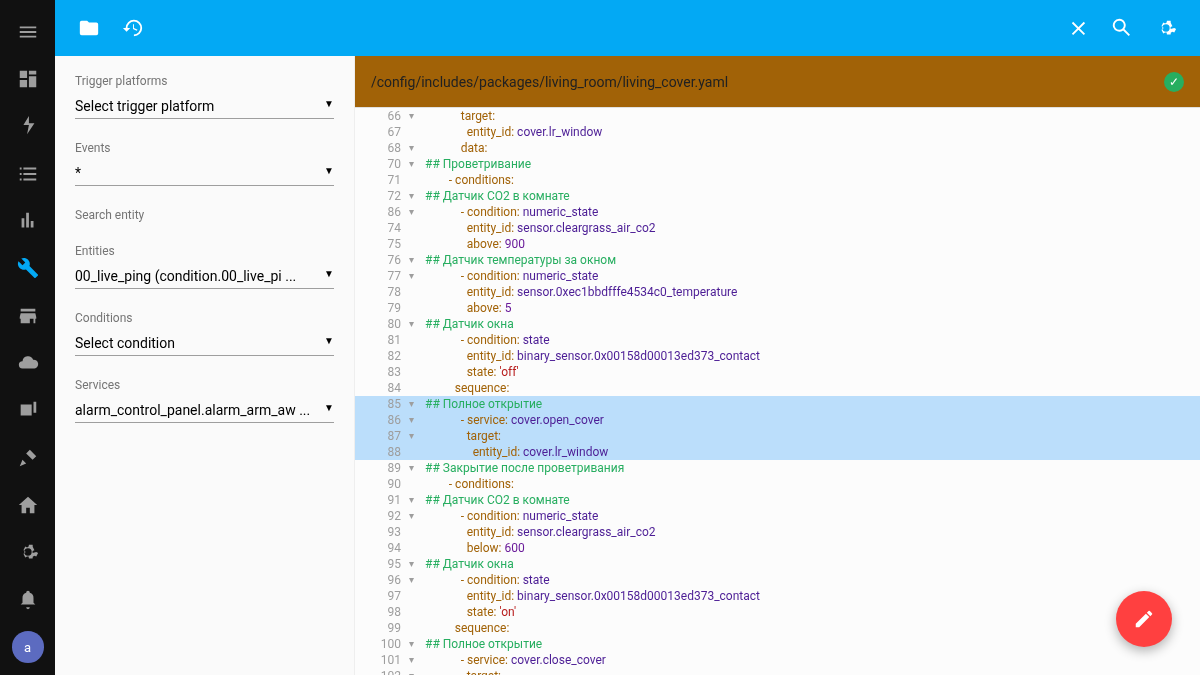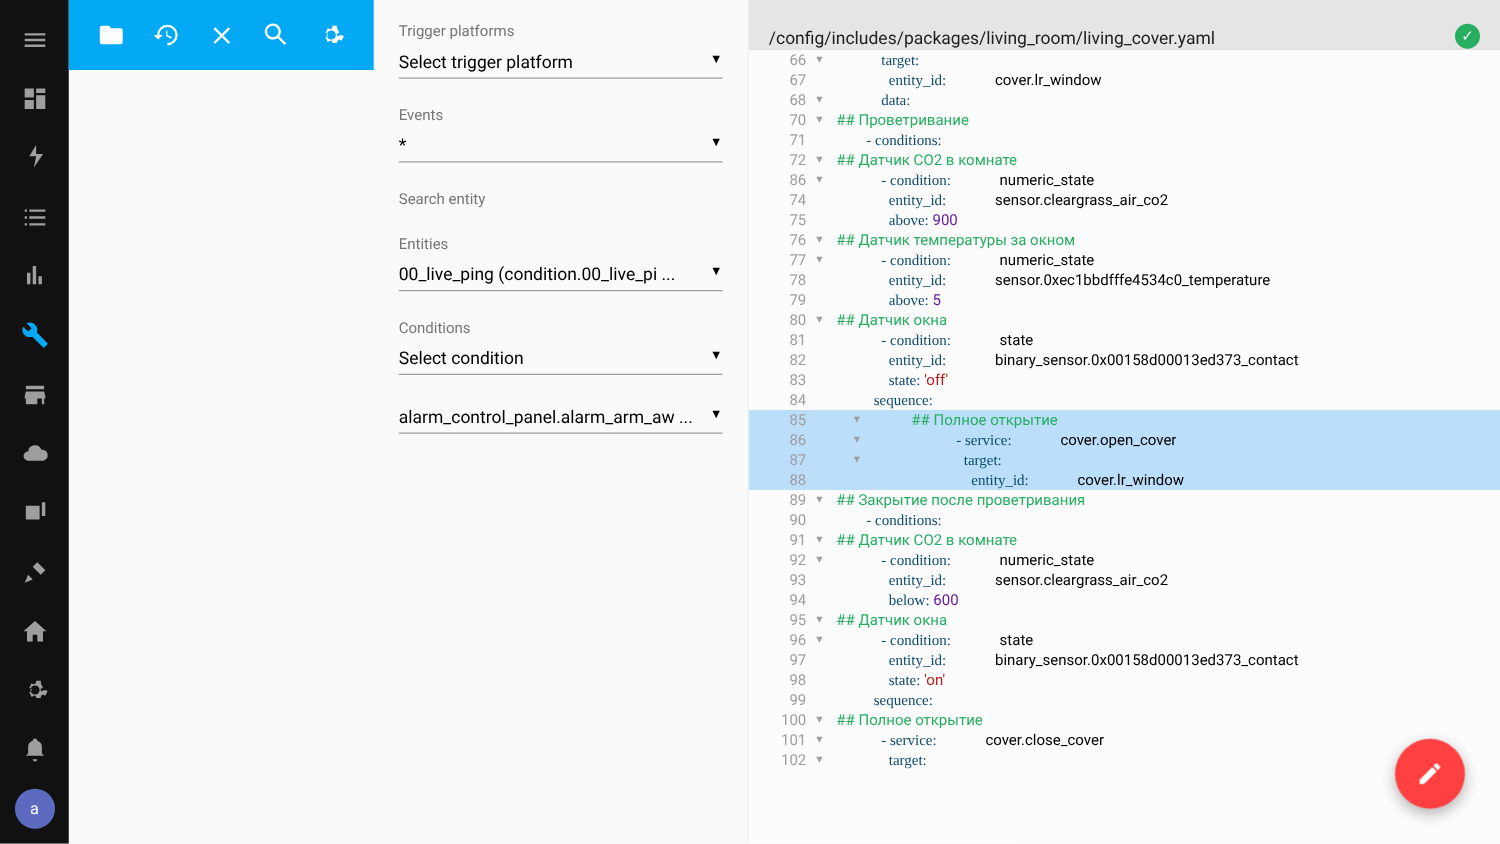--- a/index.html
+++ b/index.html
@@ -2,48 +2,48 @@
 <html><head>
 <meta charset="utf-8">
 <style>
 * { margin:0; padding:0; box-sizing:border-box; font-family:Roboto,Arial,sans-serif; }
 body { width:1200px; height:675px; overflow:hidden; background:#fafafa; display:flex; }
 .rail { width:55px; background:#111; display:flex; flex-direction:column; align-items:center; padding-top:8px; color:#fff; }
 .rail .item { width:55px; height:48px; display:flex; align-items:center; justify-content:center; color:#9e9e9e; cursor:pointer; }
 .rail .item.active { color:#03a9f4; }
 .rail .spacer { flex:1; }
 .rail .avatar { width:32px; height:32px; border-radius:50%; background:#5c6bc0; color:#fff; display:flex; align-items:center; justify-content:center; font-size:13px; margin:8px 0 12px; }
-.main { flex:1; display:flex; }
+.main { flex:1; display:flex; flex-direction:column; }
 .topbar { height:56px; background:#03a9f4; display:flex; align-items:center; color:#fff; padding:0 12px; }
 .topbar .tb-icon { width:44px; height:44px; display:flex; align-items:center; justify-content:center; cursor:pointer; }
 .topbar .tb-spacer { flex:1; }
 .content { flex:1; display:flex; overflow:hidden; }
 .sidebar { width:300px; padding:18px 20px; border-right:1px solid #eee; background:#fafafa; overflow:hidden; }
 .field { margin-bottom:22px; }
 .field .label { font-size:12px; color:#757575; margin-bottom:6px; }
 .field .control { border:none; border-bottom:1px solid #9e9e9e; width:100%; padding:4px 0; font-size:14px; background:transparent; display:flex; justify-content:space-between; cursor:pointer; }
 .field .control .val { white-space:nowrap; overflow:hidden; text-overflow:ellipsis; }
 .field .control .caret { font-size:10px; color:#000; }
 .field input.control { outline:none; }
 .placeholder { color:#bdbdbd; }
 .editor { flex:1; display:flex; flex-direction:column; overflow:hidden; }
-.pathbar { height:40px; display:flex; align-items:flex-end; padding:0 16px; border-bottom:1px solid #e0e0e0; background:#e5e5e5; }
+.pathbar { height:52px; display:flex; align-items:center; padding:0 16px; border-bottom:1px solid #e0e0e0; background:#a16207; }
 .pathbar .path { font-size:14px; color:#212121; flex:1; white-space:nowrap; overflow:hidden; text-overflow:ellipsis; }
 .pathbar .status { width:20px; height:20px; border-radius:50%; background:#27ae60; display:flex; align-items:center; justify-content:center; color:#fff; font-size:12px; }
 .code { flex:1; overflow:hidden; background:#fcfcfc; font-family:Menlo,Consolas,monospace; font-size:12px; line-height:16px; }
 .line { display:flex;align-items:center; }
-.line.sel { background:#bbdefb;gap:30px; }
+.line.sel { background:#bbdefb; }
 .gutter { width:54px; text-align:right; padding-right:8px; color:#9e9e9e; user-select:none; }
 .fold { width:12px; color:#9e9e9e; font-size:10px; }
 .txt { white-space:pre; padding-left:4px; }
 .c-cm { color:#27ae60; } 
-.c-kw { color:#0c4a6e;font-family:Liberation Serif, serif; } 
+.c-kw { color:#a16207; } 
 .c-str { color:#b71c1c; } 
 .c-num { color:#6a1b9a; } 
-.c-id { color:#000000;margin-left:36px; } 
+.c-id { color:#4c1d95; } 
 .fab { position:fixed; right:28px; bottom:28px; width:56px; height:56px; border-radius:50%; background:#ff4040; color:#fff; display:flex; align-items:center; justify-content:center; box-shadow:0 4px 12px rgba(0,0,0,0.3); cursor:pointer; }
 svg { width:22px; height:22px; fill:currentColor; }
 </style>
 </head>
 <body>
 
 <div class="rail">
   <div class="item">
       <svg viewBox="0 0 24 24">
         <path d="M3 6h18v2H3V6m0 5h18v2H3v-2m0 5h18v2H3v-2z"></path>
@@ -170,20 +170,21 @@
           </div>
       </div>
       <div class="field">
         <div class="label">Conditions</div>
         <div class="control">
             <span class="val">Select condition</span>
             <span class="caret">▼</span>
           </div>
       </div>
       <div class="field">
+        <div class="label">Services</div>
         <div class="control">
             <span class="val">alarm_control_panel.alarm_arm_aw ...</span>
             <span class="caret">▼</span>
           </div>
       </div>
     </div>
 
     <div class="editor">
       <div class="pathbar">
         <div class="path">/config/includes/packages/living_room/living_cover.yaml</div>

